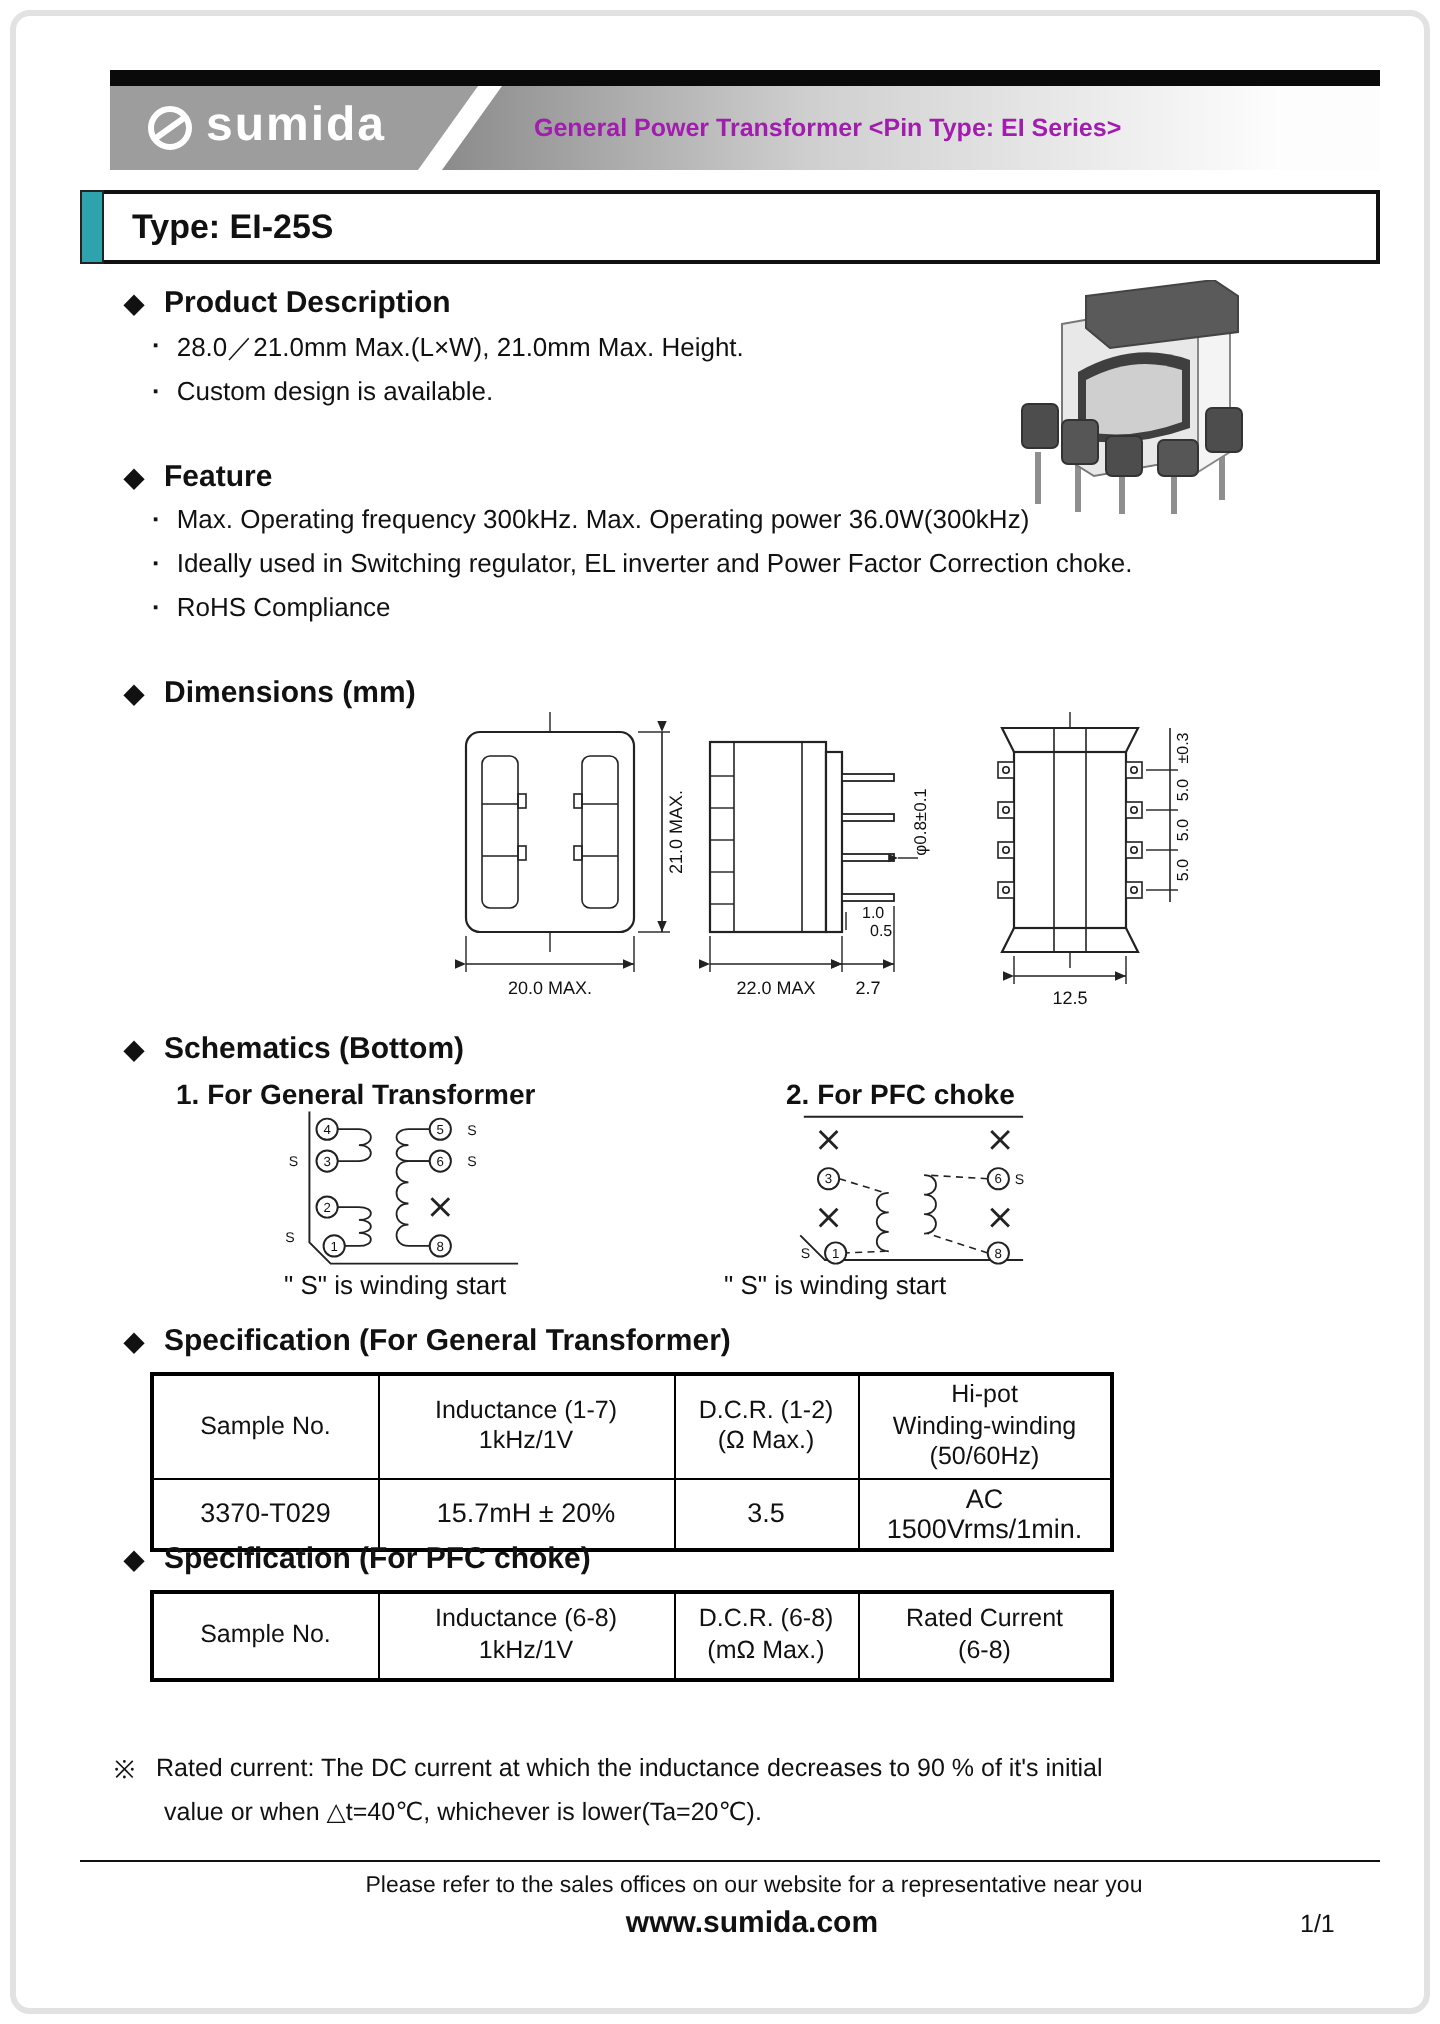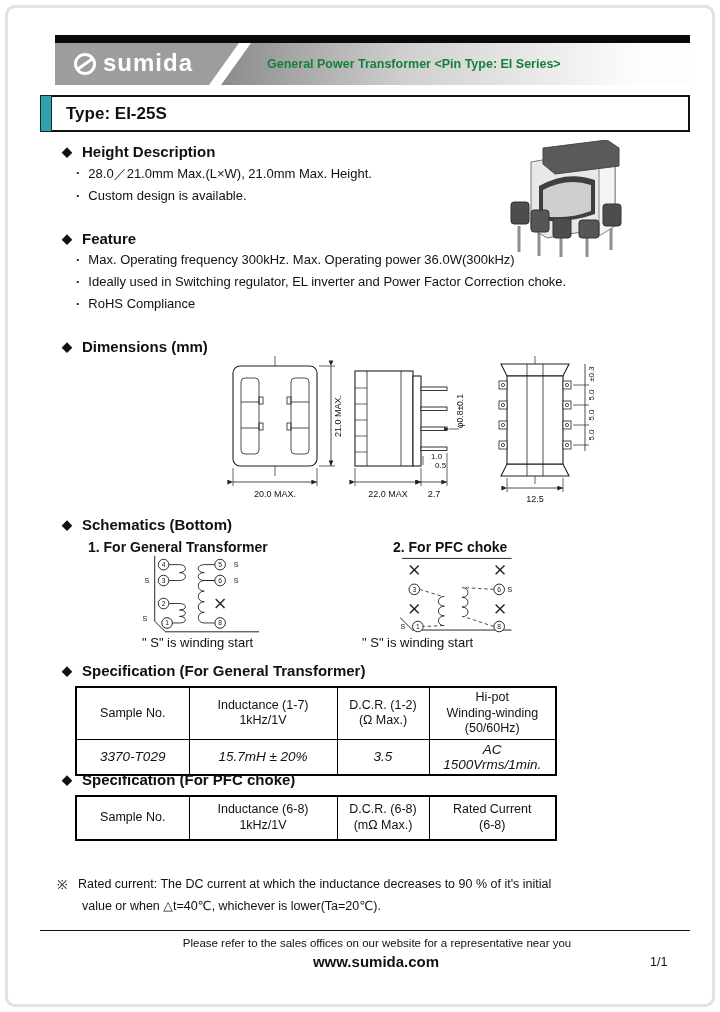--- a/index.html
+++ b/index.html
@@ -12,21 +12,21 @@
   .header{position:absolute;left:55px;top:35px;width:635px;height:50px;}
   .header-black{position:absolute;left:0;top:0;width:100%;height:8px;background:#0a0a0a;}
   .header-grad{position:absolute;left:0;top:8px;right:0;bottom:0;
      background:linear-gradient(to right,#858585 150px,#cfcfcf 55%,#fdfdfd 92%);}
   .logo-white{position:absolute;left:0;top:8px;bottom:0;width:196px;background:#fff;
      clip-path:polygon(0 0,100% 0,calc(100% - 30px) 100%,0 100%);}
   .logo-gray{position:absolute;left:0;top:8px;bottom:0;width:184px;background:#9d9d9d;
      clip-path:polygon(0 0,100% 0,calc(100% - 30px) 100%,0 100%);display:flex;align-items:center;padding-left:18px;box-sizing:border-box;}
   .brand{color:#fff;font-weight:bold;font-size:24px;letter-spacing:1px;margin-left:6px;margin-top:-2px;}
   .header-title{position:absolute;left:212px;top:8px;height:42px;display:flex;align-items:center;
-     font-weight:bold;font-size:12.5px;color:#15803d;}
+     font-weight:bold;font-size:12.5px;color:#a21caf;}
 
   
   .type-accent{position:absolute;left:40px;top:95px;width:12px;height:37px;background:var(--accent);
      border:1.5px solid #222;box-sizing:border-box;}
   .type-box{position:absolute;left:52px;top:95px;width:638px;height:37px;box-sizing:border-box;
      border-top:2px solid #111;border-bottom:2px solid #111;border-right:2px solid #111;background:#fff;
      display:flex;align-items:center;padding-left:14px;font-weight:bold;font-size:17px;}
 
   
   .sec{position:absolute;display:flex;align-items:center;font-weight:bold;font-size:15px;}
@@ -34,21 +34,21 @@
   .bullet-row{position:absolute;font-size:13px;display:flex;}
   .bullet-row .dot{font-weight:bold;margin-right:8px;}
   .subhead{position:absolute;font-weight:bold;font-size:14px;}
   .caption{position:absolute;font-size:13px;}
 
   
   .spec-table{position:absolute;border-collapse:collapse;table-layout:fixed;background:#fff;}
   .spec-table td{border:1.5px solid #000;text-align:center;vertical-align:middle;padding:2px 3px;}
   .spec-table{border:2px solid #000;}
   .spec-table .hd{font-size:12.5px;line-height:1.25;}
-  .spec-table .val{font-size:13.5px;height:29px;font-style:italic;}
+  .spec-table .val{font-size:13.5px;height:29px;}
 
   .note{position:absolute;font-size:12.5px;}
 
   
   .footer-rule{position:absolute;left:40px;top:930px;width:650px;border-top:1.5px solid #111;}
   .footer-msg{position:absolute;left:17px;top:937px;width:720px;text-align:center;font-size:11.5px;}
   .footer-url{position:absolute;left:16px;top:953px;width:720px;text-align:center;font-weight:bold;font-size:15px;}
   .footer-page{position:absolute;left:650px;top:955px;font-size:12.5px;}
 
   svg text{font-family:"Liberation Sans",sans-serif;fill:#111;}
@@ -71,21 +71,21 @@
       <span class="brand">sumida</span>
     </div>
     <div class="header-title">General Power Transformer &lt;Pin Type: EI Series&gt;</div>
   </div>
 
   <div class="type-accent"></div>
   <div class="type-box">Type: EI-25S</div>
 
   <div class="sec" style="left:62px;top:143px;">
     <span class="diamond">◆</span>
-    <span>Height Description</span>
+    <span>Product Description</span>
   </div>
   <div class="bullet-row" style="left:76px;top:165px;">
     <span class="dot">·</span>
     <span>28.0／21.0mm Max.(L×W), 21.0mm Max. Height.</span>
   </div>
   <div class="bullet-row" style="left:76px;top:188px;">
     <span class="dot">·</span>
     <span>Custom design is available.</span>
   </div>
 

